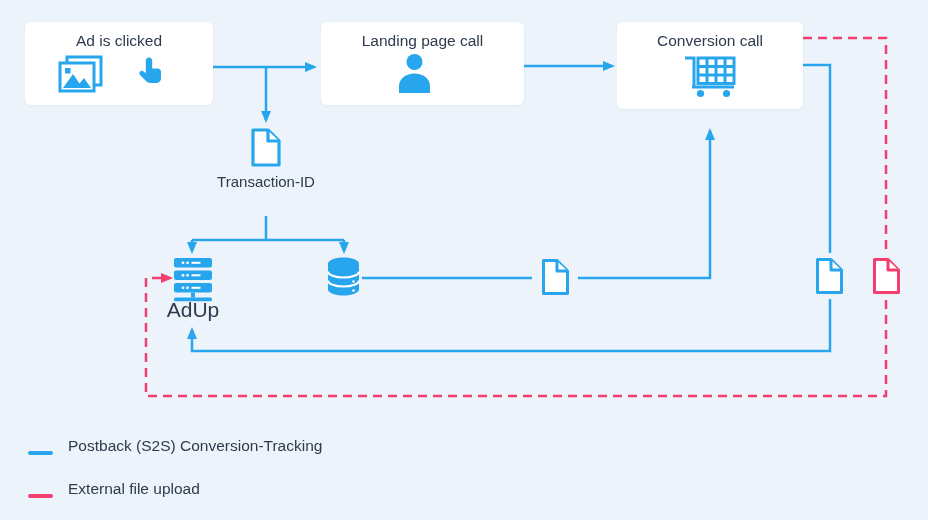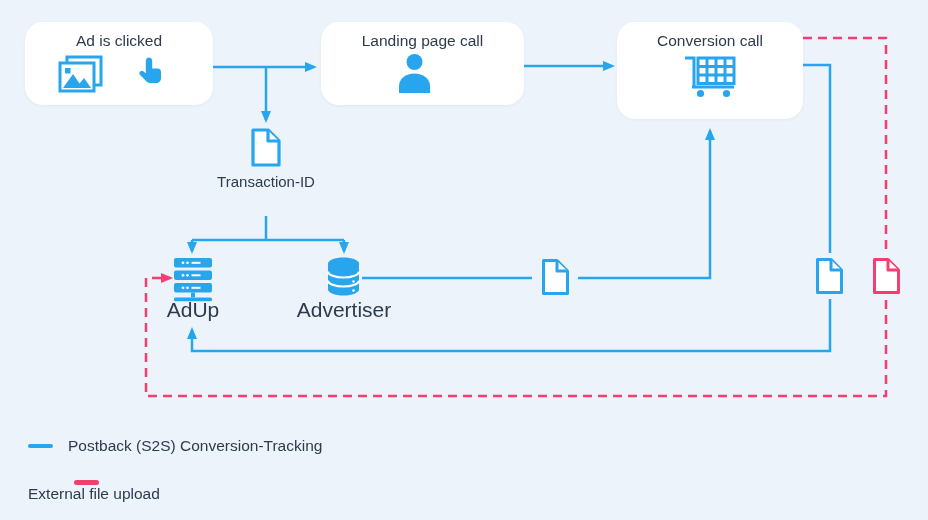--- a/index.html
+++ b/index.html
@@ -4,42 +4,42 @@
 <style>
   html,body { margin:0; padding:0; background:#ecf3fa; }
   .canvas {
     position:relative; width:928px; height:520px;
     background:#ecf3fa; overflow:hidden;
     font-family:"Liberation Sans", sans-serif;
     color:#2d3b4d;
   }
   .connectors { position:absolute; left:0; top:0; width:928px; height:520px; }
   .card {
-    position:absolute; background:#ffffff; border-radius:18px;
+    position:absolute; background:#ffffff; border-radius:6px;
     box-shadow:0 1px 3px rgba(40,70,110,.06);
   }
   .card-title {
     position:absolute; top:10px; left:0; right:0;
     text-align:center; font-size:15.5px; line-height:18px;
   }
   .abs { position:absolute; }
   .node-label {
     position:absolute; width:120px; text-align:center;
     font-size:21px; line-height:19px;
   }
   .txn-text {
     position:absolute; left:166px; top:171px; width:200px;
     text-align:center; font-size:15px; line-height:22px;
   }
   .doc-patch {
     position:absolute; width:46px; height:46px; background:#ecf3fa;
     display:flex; align-items:center; justify-content:center;
   }
   .legend-row {
-    position:absolute; left:28px; display:flex; align-items:center;
+    position:absolute; left:28px; display:flex; align-items:flex-end;
   }
   .legend-swatch { width:25px; height:4.5px; border-radius:3px; margin-right:15px; }
   .legend-swatch.blue { background:#28a6ed; }
   .legend-swatch.pink { background:#f23f6f; }
   .legend-label { font-size:15.5px; }
 </style>
 </head>
 <body>
 
 <div class="canvas">
@@ -88,21 +88,21 @@
   <div class="card" style="left:321px; top:22px; width:203px; height:83px;">
     <div class="card-title">Landing page call</div>
     <span class="abs" style="left:75px; top:31px;">
       <svg width="37" height="41" viewBox="0 0 37 41">
         <circle cx="18.5" cy="9" r="8" fill="#28a6ed"></circle>
         <path d="M3 40 V33 C3 25.5 10 20.5 18.5 20.5 C27 20.5 34 25.5 34 33 V40 Z" fill="#28a6ed"></path>
       </svg>
     </span>
   </div>
 
-  <div class="card" style="left:617px; top:22px; width:186px; height:97px;">
+  <div class="card" style="left:617px; top:22px; width:186px; height:87px;">
     <div class="card-title">Conversion call</div>
     <span class="abs" style="left:66px; top:28px;">
       <svg width="53" height="48" viewBox="0 0 53 48">
         <g fill="none" stroke="#28a6ed" stroke-width="3">
           <path d="M2 8 H11 V37 M9 37 H51"></path>
           <rect x="15" y="8" width="36" height="25.5"></rect>
           <path d="M24 8 V33.5 M33 8 V33.5 M42 8 V33.5 M15 16.5 H51 M15 25 H51"></path>
         </g>
         <circle cx="17.5" cy="43.5" r="3.6" fill="#28a6ed"></circle>
         <circle cx="43.5" cy="43.5" r="3.6" fill="#28a6ed"></circle>
@@ -146,21 +146,20 @@
 
   <span class="abs" style="left:325px; top:256px;">
     <svg width="37" height="41" viewBox="0 0 37 41">
       <path d="M3 7.5 C3 4.2 10 1.5 18.5 1.5 C27 1.5 34 4.2 34 7.5 V33.5 C34 36.8 27 39.5 18.5 39.5 C10 39.5 3 36.8 3 33.5 Z" fill="#28a6ed"></path>
       <path d="M3 15.5 C3 18.8 10 21.5 18.5 21.5 C27 21.5 34 18.8 34 15.5" fill="none" stroke="#ffffff" stroke-width="2.2"></path>
       <path d="M3 24.5 C3 27.8 10 30.5 18.5 30.5 C27 30.5 34 27.8 34 24.5" fill="none" stroke="#ffffff" stroke-width="2.2"></path>
       <circle cx="28.5" cy="25.5" r="1.3" fill="#ffffff"></circle>
       <circle cx="28.5" cy="34.5" r="1.3" fill="#ffffff"></circle>
     </svg>
   </span>
-  <div class="node-label" style="left:284px; top:300px;">Advertiser</div>
 
   <span class="doc-patch" style="left:532px; top:254px;">
     <svg width="29" height="38" viewBox="0 0 29 38">
       <path d="M2.5 2.5 H16 L26.5 13 V35.5 H2.5 Z" fill="#ffffff" stroke="#28a6ed" stroke-width="3" stroke-linejoin="round"></path>
       <path d="M16 3 V13 H26.5" fill="#ffffff" stroke="#28a6ed" stroke-width="3" stroke-linejoin="round"></path>
     </svg>
   </span>
 
   <span class="doc-patch" style="left:806px; top:253px;">
     <svg width="29" height="38" viewBox="0 0 29 38">
@@ -173,18 +172,18 @@
     <svg width="29" height="38" viewBox="0 0 29 38">
       <path d="M2.5 2.5 H16 L26.5 13 V35.5 H2.5 Z" fill="#ffffff" stroke="#f23f6f" stroke-width="3" stroke-linejoin="round"></path>
       <path d="M16 3 V13 H26.5" fill="#ffffff" stroke="#f23f6f" stroke-width="3" stroke-linejoin="round"></path>
     </svg>
   </span>
 
   <div class="legend-row" style="top:437px;">
     <span class="legend-swatch blue"></span>
     <span class="legend-label">Postback (S2S) Conversion-Tracking</span>
   </div>
-  <div class="legend-row" style="top:480px;flex-direction:column;">
+  <div class="legend-row" style="top:480px;">
     <span class="legend-swatch pink"></span>
     <span class="legend-label">External file upload</span>
   </div>
 
 </div>
 
 </body></html>

